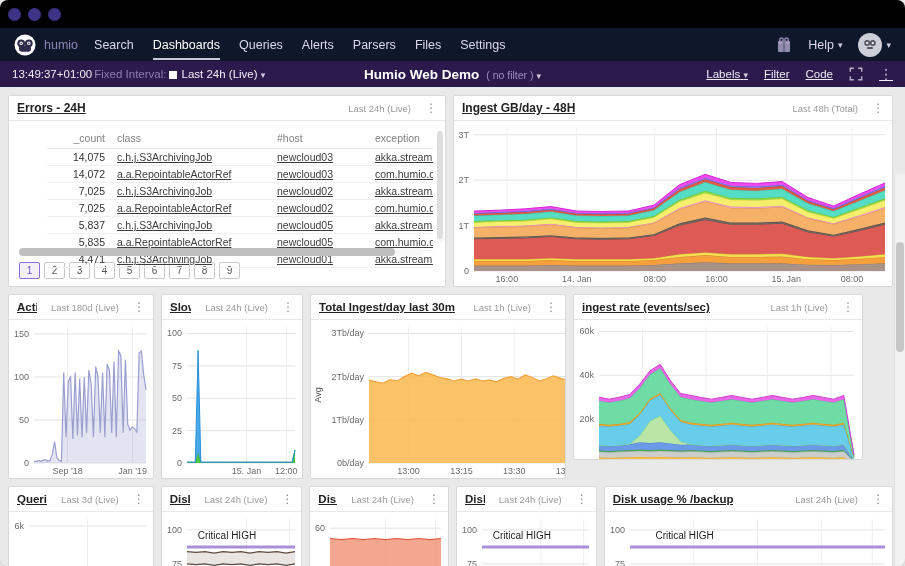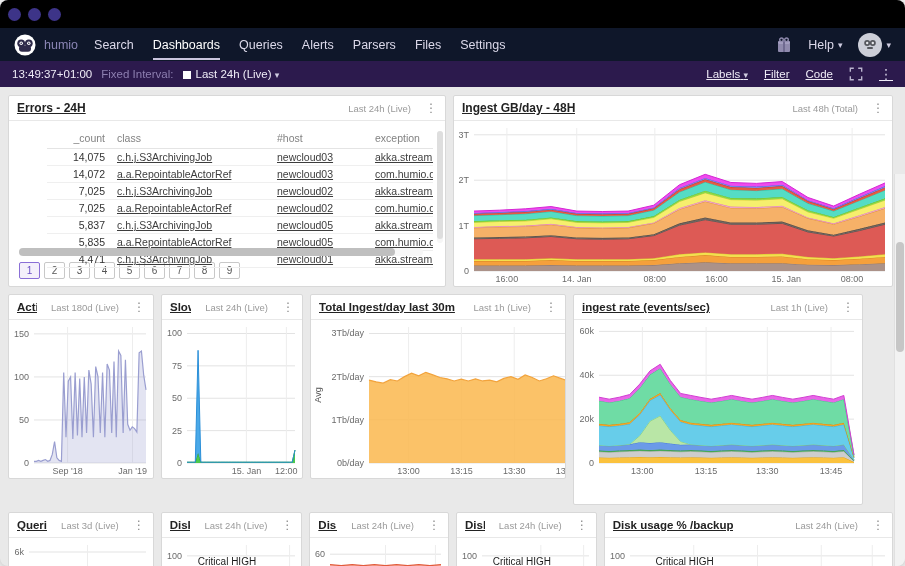--- a/index.html
+++ b/index.html
@@ -14,21 +14,21 @@
   .nav-items{display:flex;gap:19px;align-items:center;height:100%;}
   .nav-item{cursor:pointer;padding:8px 0 6px;border-bottom:2px solid transparent;white-space:nowrap;}
   .nav-item.active{color:#fff;border-bottom-color:#cac5de;}
   .nav-right{margin-left:auto;display:flex;align-items:center;gap:16px;}
   .help{display:flex;align-items:center;gap:4px;}
   .avatar-wrap{display:flex;align-items:center;gap:4px;}
   .avatar{width:24px;height:24px;border-radius:50%;background:#ccced8;display:flex;align-items:center;justify-content:center;overflow:hidden;}
   .caret{font-size:9px;color:#cfcce0;}
   
   .toolbar{position:relative;height:26px;background:#2c1a4d;display:flex;align-items:center;padding:0 12px;color:#efecf7;font-size:11.5px;}
-  .tb-left{display:flex;align-items:center;gap:9px;}
+  .tb-left{display:flex;align-items:center;gap:2px;}
   .muted{color:#8d7fb0;}
   .stop-square{display:inline-block;width:8px;height:8px;background:#fff;margin-right:5px;vertical-align:-1px;}
   .tb-center{position:absolute;left:50%;transform:translateX(-50%);display:flex;align-items:baseline;gap:7px;white-space:nowrap;}
   .dash-title{font-size:13.5px;font-weight:600;color:#fff;}
   .filter-hint{font-size:10.5px;color:#9b8cc0;}
   .tb-right{margin-left:auto;display:flex;align-items:center;gap:16px;text-decoration:underline;}
   .tb-btn{cursor:pointer;white-space:nowrap;}
   .kebab-light{color:#cfcce0;font-size:14px;cursor:pointer;}
   
   .content{position:relative;height:479px;padding:8px 12px 0 8px;box-sizing:border-box;overflow:hidden;}
@@ -120,20 +120,24 @@
   </div>
 
   <div class="toolbar">
     <div class="tb-left">
       <span>13:49:37+01:00</span>
       <span class="muted">Fixed Interval:</span>
       <span class="tb-btn">
         <span class="stop-square"></span><span>Last 24h (Live)</span>
         <span class="caret">▾</span>
       </span>
+    </div>
+    <div class="tb-center">
+      <span class="dash-title">Humio Web Demo</span>
+      <span class="filter-hint"><span>( no filter )</span> <span class="caret">▾</span></span>
     </div>
     <div class="tb-right">
       <span class="tb-btn"><span>Labels</span> <span class="caret">▾</span></span>
       <span class="tb-btn">Filter</span>
       <span class="tb-btn">Code</span>
       <svg width="14" height="14" viewBox="0 0 16 16" class="icon-btn">
         <path d="M1.5 5.5 V1.5 H5.5 M10.5 1.5 H14.5 V5.5 M14.5 10.5 V14.5 H10.5 M5.5 14.5 H1.5 V10.5" fill="none" stroke="#b9b4ce" stroke-width="1.6"></path>
       </svg>
       <span class="kebab-light">⋮</span>
     </div>
@@ -359,21 +363,21 @@
               <line x1="203.20000000000002" x2="203.20000000000002" y1="7" y2="143" stroke="#ededed"></line>
               <text x="203.20000000000002" y="154" text-anchor="middle" font-size="9" fill="#6b6b6b">13:30</text>
               <line x1="256" x2="256" y1="7" y2="143" stroke="#ededed"></line>
               <text x="256" y="154" text-anchor="middle" font-size="9" fill="#6b6b6b">13:45</text>
               <text x="10" y="75" text-anchor="middle" font-size="9" fill="#555" transform="rotate(-90 10 75)">Avg</text>
               <path d="M58 60.104761904761915L65.09677419354838 61.831746031746036L72.19354838709677 63.12698412698413L79.29032258064515 59.67301587301587L86.38709677419355 60.968253968253975L93.48387096774194 56.65079365079366L100.58064516129032 53.19682539682538L107.67741935483872 55.78730158730158L114.7741935483871 52.33333333333332L121.87096774193549 54.92380952380952L128.96774193548387 57.51428571428572L136.06451612903226 58.80952380952381L143.16129032258064 60.968253968253975L150.25806451612902 59.24126984126984L157.35483870967744 60.968253968253975L164.4516129032258 58.80952380952381L171.5483870967742 60.968253968253975L178.64516129032256 60.104761904761915L185.74193548387098 61.831746031746036L192.83870967741936 58.37777777777778L199.93548387096774 56.65079365079366L207.03225806451613 59.24126984126984L214.1290322580645 54.92380952380952L221.2258064516129 57.51428571428572L228.32258064516128 60.968253968253975L235.41935483870967 58.80952380952381L242.51612903225808 55.78730158730158L249.61290322580646 58.37777777777778L256.7096774193549 60.968253968253975L263.80645161290323 61.831746031746036L270.9032258064516 58.37777777777778L278 136.52380952380952L278 143L58 143Z" fill="rgba(250,183,77,0.85)"></path>
               <path d="M58 60.104761904761915L65.09677419354838 61.831746031746036L72.19354838709677 63.12698412698413L79.29032258064515 59.67301587301587L86.38709677419355 60.968253968253975L93.48387096774194 56.65079365079366L100.58064516129032 53.19682539682538L107.67741935483872 55.78730158730158L114.7741935483871 52.33333333333332L121.87096774193549 54.92380952380952L128.96774193548387 57.51428571428572L136.06451612903226 58.80952380952381L143.16129032258064 60.968253968253975L150.25806451612902 59.24126984126984L157.35483870967744 60.968253968253975L164.4516129032258 58.80952380952381L171.5483870967742 60.968253968253975L178.64516129032256 60.104761904761915L185.74193548387098 61.831746031746036L192.83870967741936 58.37777777777778L199.93548387096774 56.65079365079366L207.03225806451613 59.24126984126984L214.1290322580645 54.92380952380952L221.2258064516129 57.51428571428572L228.32258064516128 60.968253968253975L235.41935483870967 58.80952380952381L242.51612903225808 55.78730158730158L249.61290322580646 58.37777777777778L256.7096774193549 60.968253968253975L263.80645161290323 61.831746031746036L270.9032258064516 58.37777777777778L278 136.52380952380952" fill="none" stroke="#f2a33c" stroke-width="1.2"></path>
             </svg>
           </div>
       </div>
-      <div class="widget small" style="width:290px;height:211px;">
+      <div class="widget small" style="width:290px;height:166px;">
         <div class="whead">
           <span class="wtitle">ingest rate (events/sec)</span>
           <span class="wrange">Last 1h (Live)</span>
           <span class="kebab">⋮</span>
         </div>
         <div class="wbody">
             <svg width="287" height="158">
               <line x1="25" x2="280" y1="143" y2="143" stroke="#e3e3e3"></line>
               <text x="20" y="146" text-anchor="end" font-size="9" fill="#6b6b6b">0</text>
               <line x1="25" x2="280" y1="99.12903225806453" y2="99.12903225806453" stroke="#e3e3e3"></line>

